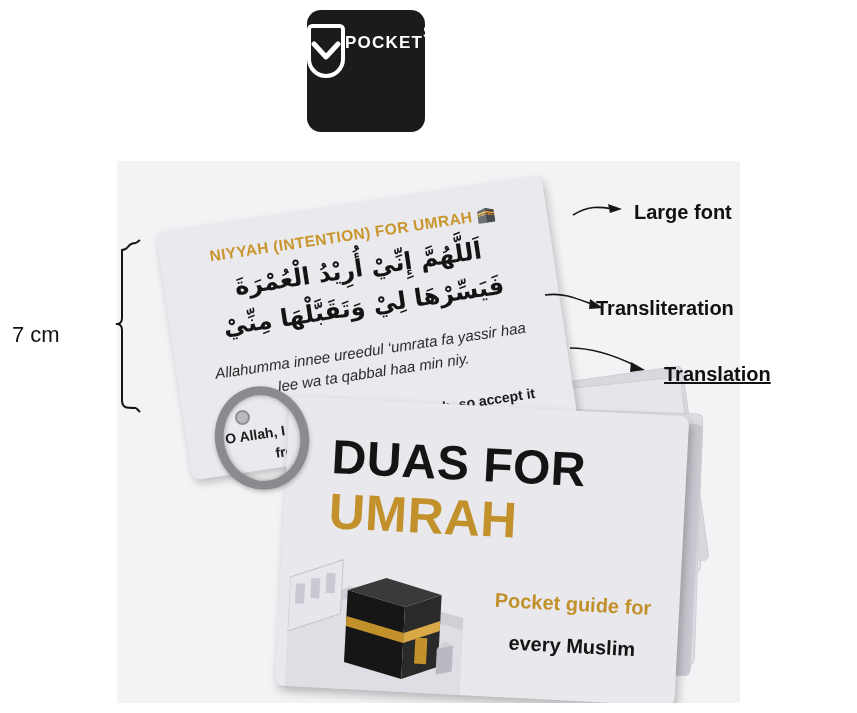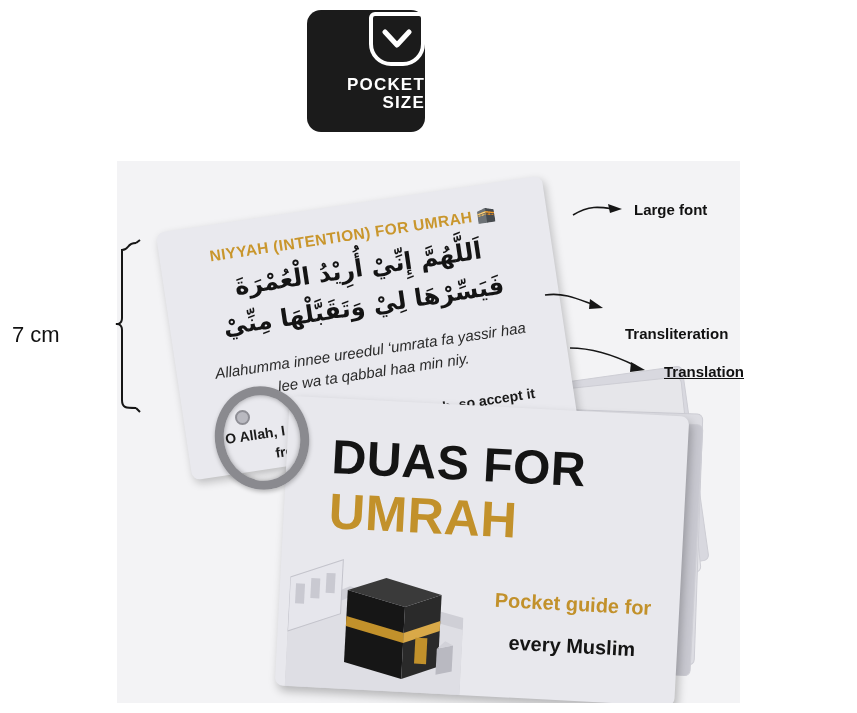--- a/index.html
+++ b/index.html
@@ -18,24 +18,24 @@
   
   #pocket-badge {
     position: absolute;
     left: 307px;
     top: 10px;
     width: 118px;
     height: 122px;
     background: #1b1b1b;
     border-radius: 14px;
     display: flex;
-    flex-direction: column;
-    align-items: flex-end;
+    flex-direction: row;
+    align-items: flex-start;
     justify-content: flex-start;
-    padding-top: 2px;
+    padding-top: 14px;
     box-sizing: border-box;
   }
   #pocket-badge .shield {
     width: 56px;
     height: 54px;
     border: 4px solid #ffffff;
     border-radius: 6px 6px 22px 22px;
     display: flex;
     align-items: center;
     justify-content: center;
@@ -209,26 +209,26 @@
     left: 10px;
     top: 95px;
     width: 175px;
     height: 195px;
   }
 
   
   .anno-label {
     position: absolute;
     color: #111111;
-    font-size: 15px;
+    font-size: 20px;
     font-weight: bold;
     white-space: nowrap;
   }
   #label-large-font { left: 634px; top: 201px; }
-  #label-translit   { left: 625px; top: 297px; margin-top: 28px; }
+  #label-translit   { left: 596px; top: 297px; }
   #label-translation{ left: 664px; top: 363px; text-decoration: underline; }
 
   .anno-svg {
     position: absolute;
     left: 0; top: 0;
     width: 857px; height: 713px;
     pointer-events: none;
   }
 
   #dim-label {

